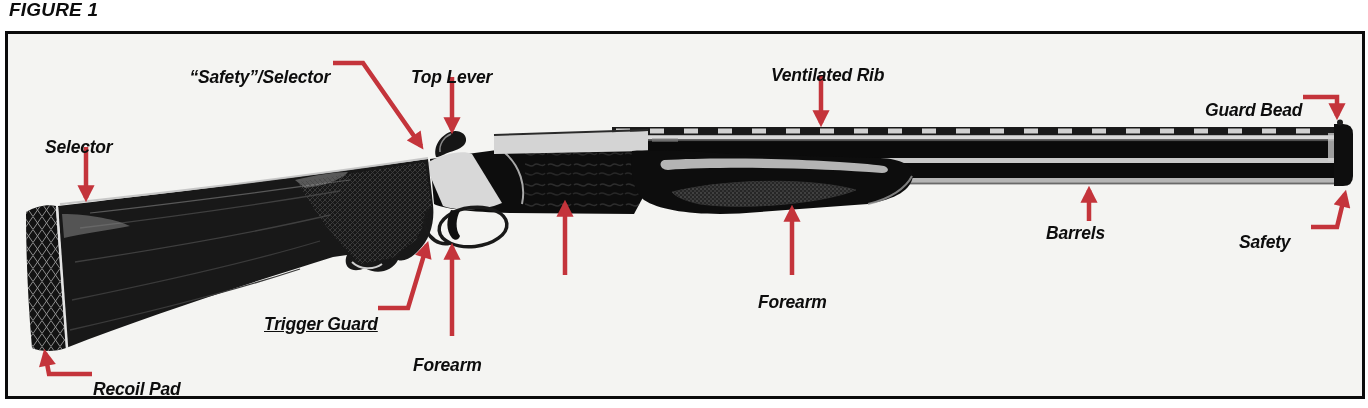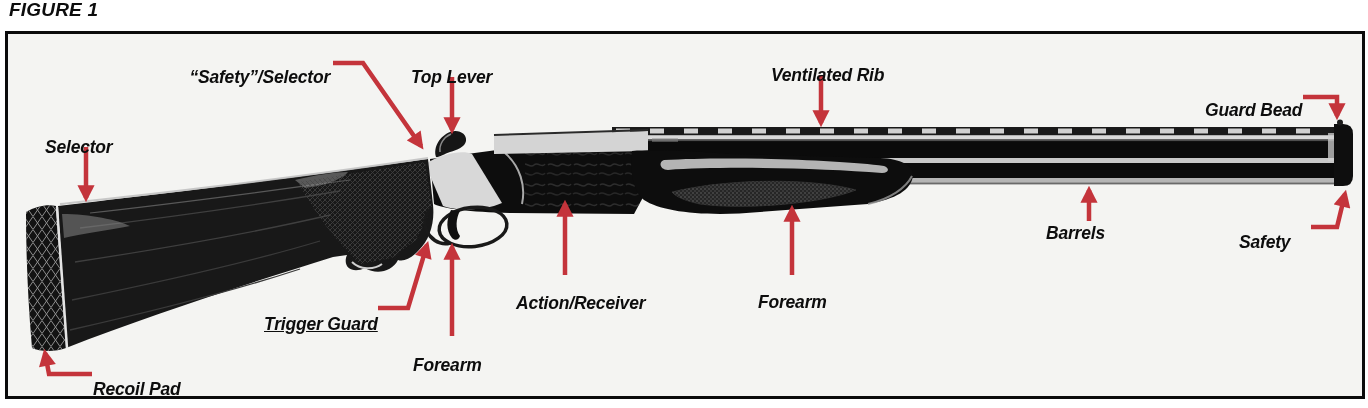--- a/index.html
+++ b/index.html
@@ -141,19 +141,18 @@
     </g>
   </svg>
 
   <div class="lbl" style="left:45px;top:122px;">Selector</div>
   <div class="lbl r" style="left:148px;top:52px;width:182px;">“Safety”/Selector</div>
   <div class="lbl" style="left:411px;top:52px;">Top Lever</div>
   <div class="lbl" style="left:771px;top:50px;">Ventilated Rib</div>
   <div class="lbl r" style="left:1205px;top:85px;width:94px;">Guard Bead</div>
   <div class="lbl" style="left:1046px;top:208px;">Barrels</div>
   <div class="lbl" style="left:1239px;top:217px;">Safety</div>
-  <div class="lbl" style="left:516px;top:278px;">Action/Receiver</div>
   <div class="lbl" style="left:758px;top:277px;">Forearm</div>
   <div class="lbl" style="left:264px;top:299px;text-decoration:underline;">Trigger Guard</div>
   <div class="lbl" style="left:413px;top:340px;">Forearm</div>
   <div class="lbl" style="left:93px;top:364px;">Recoil Pad</div>
 
 </div>
 
 </body></html>

